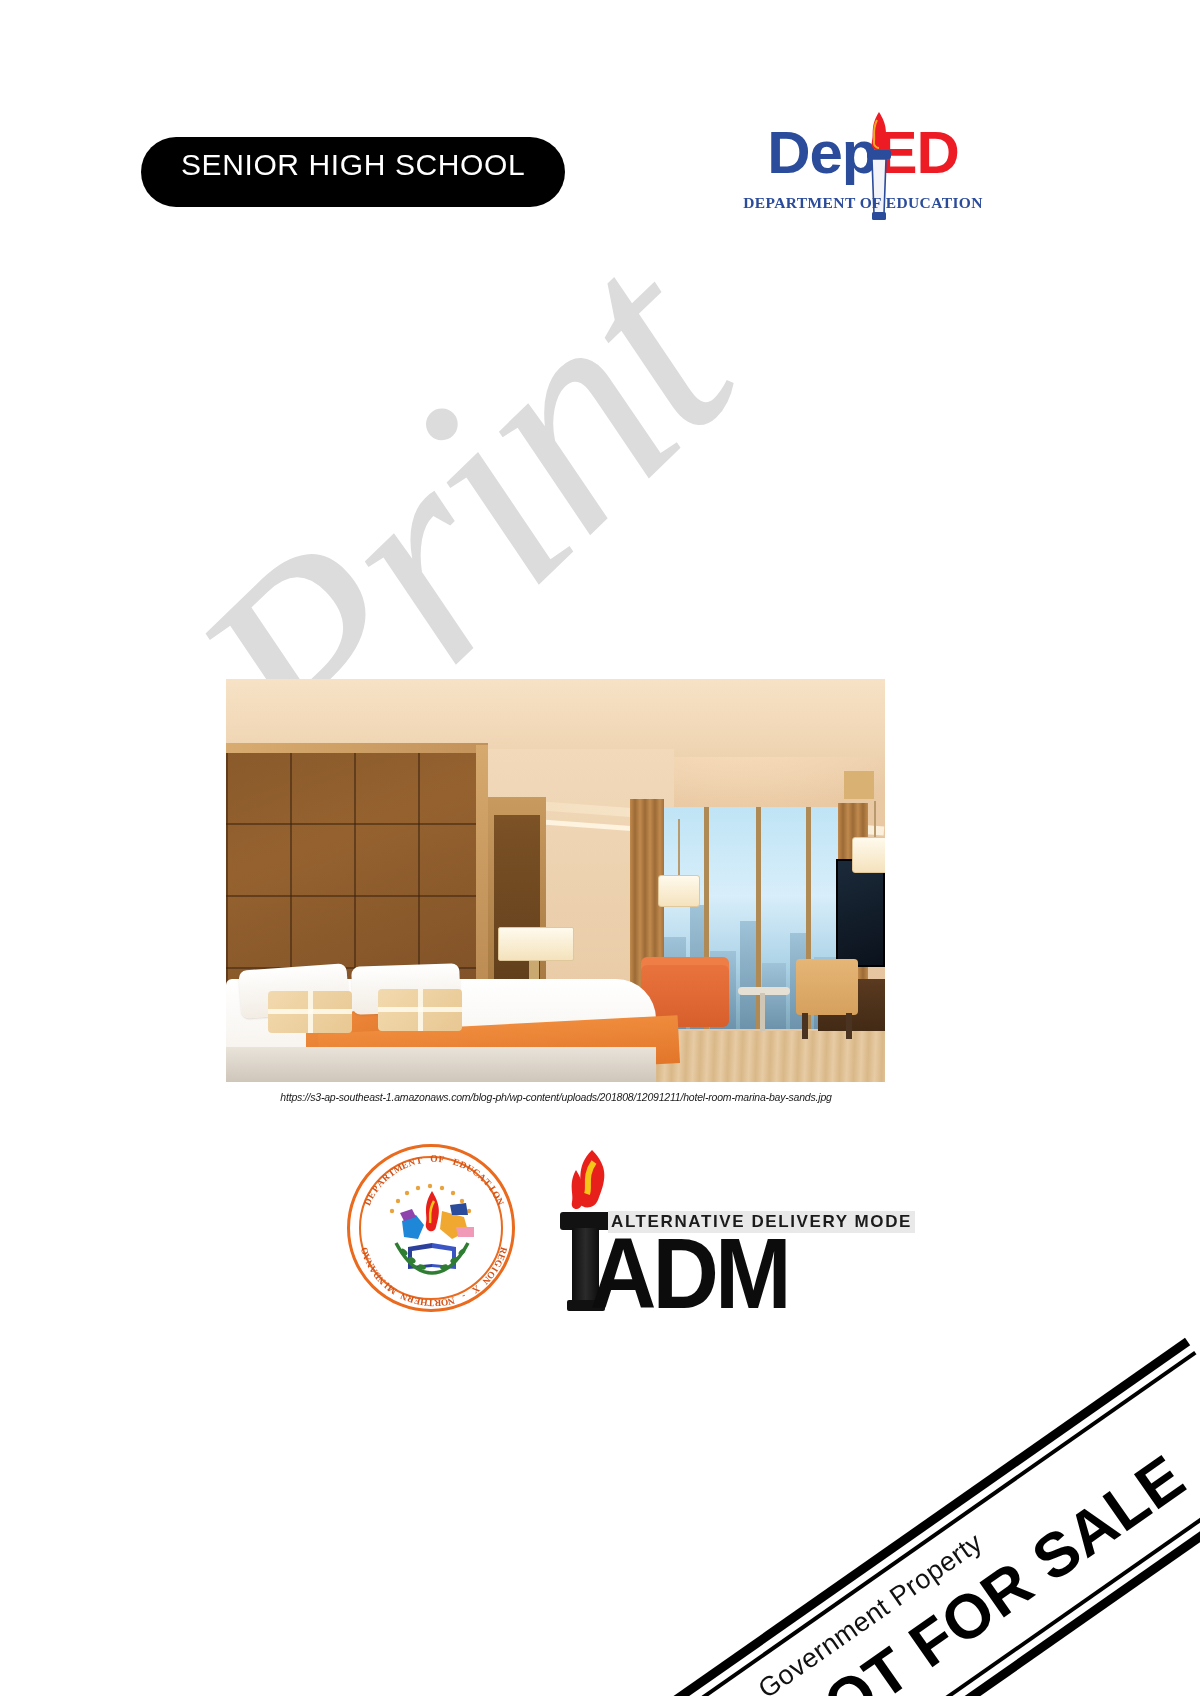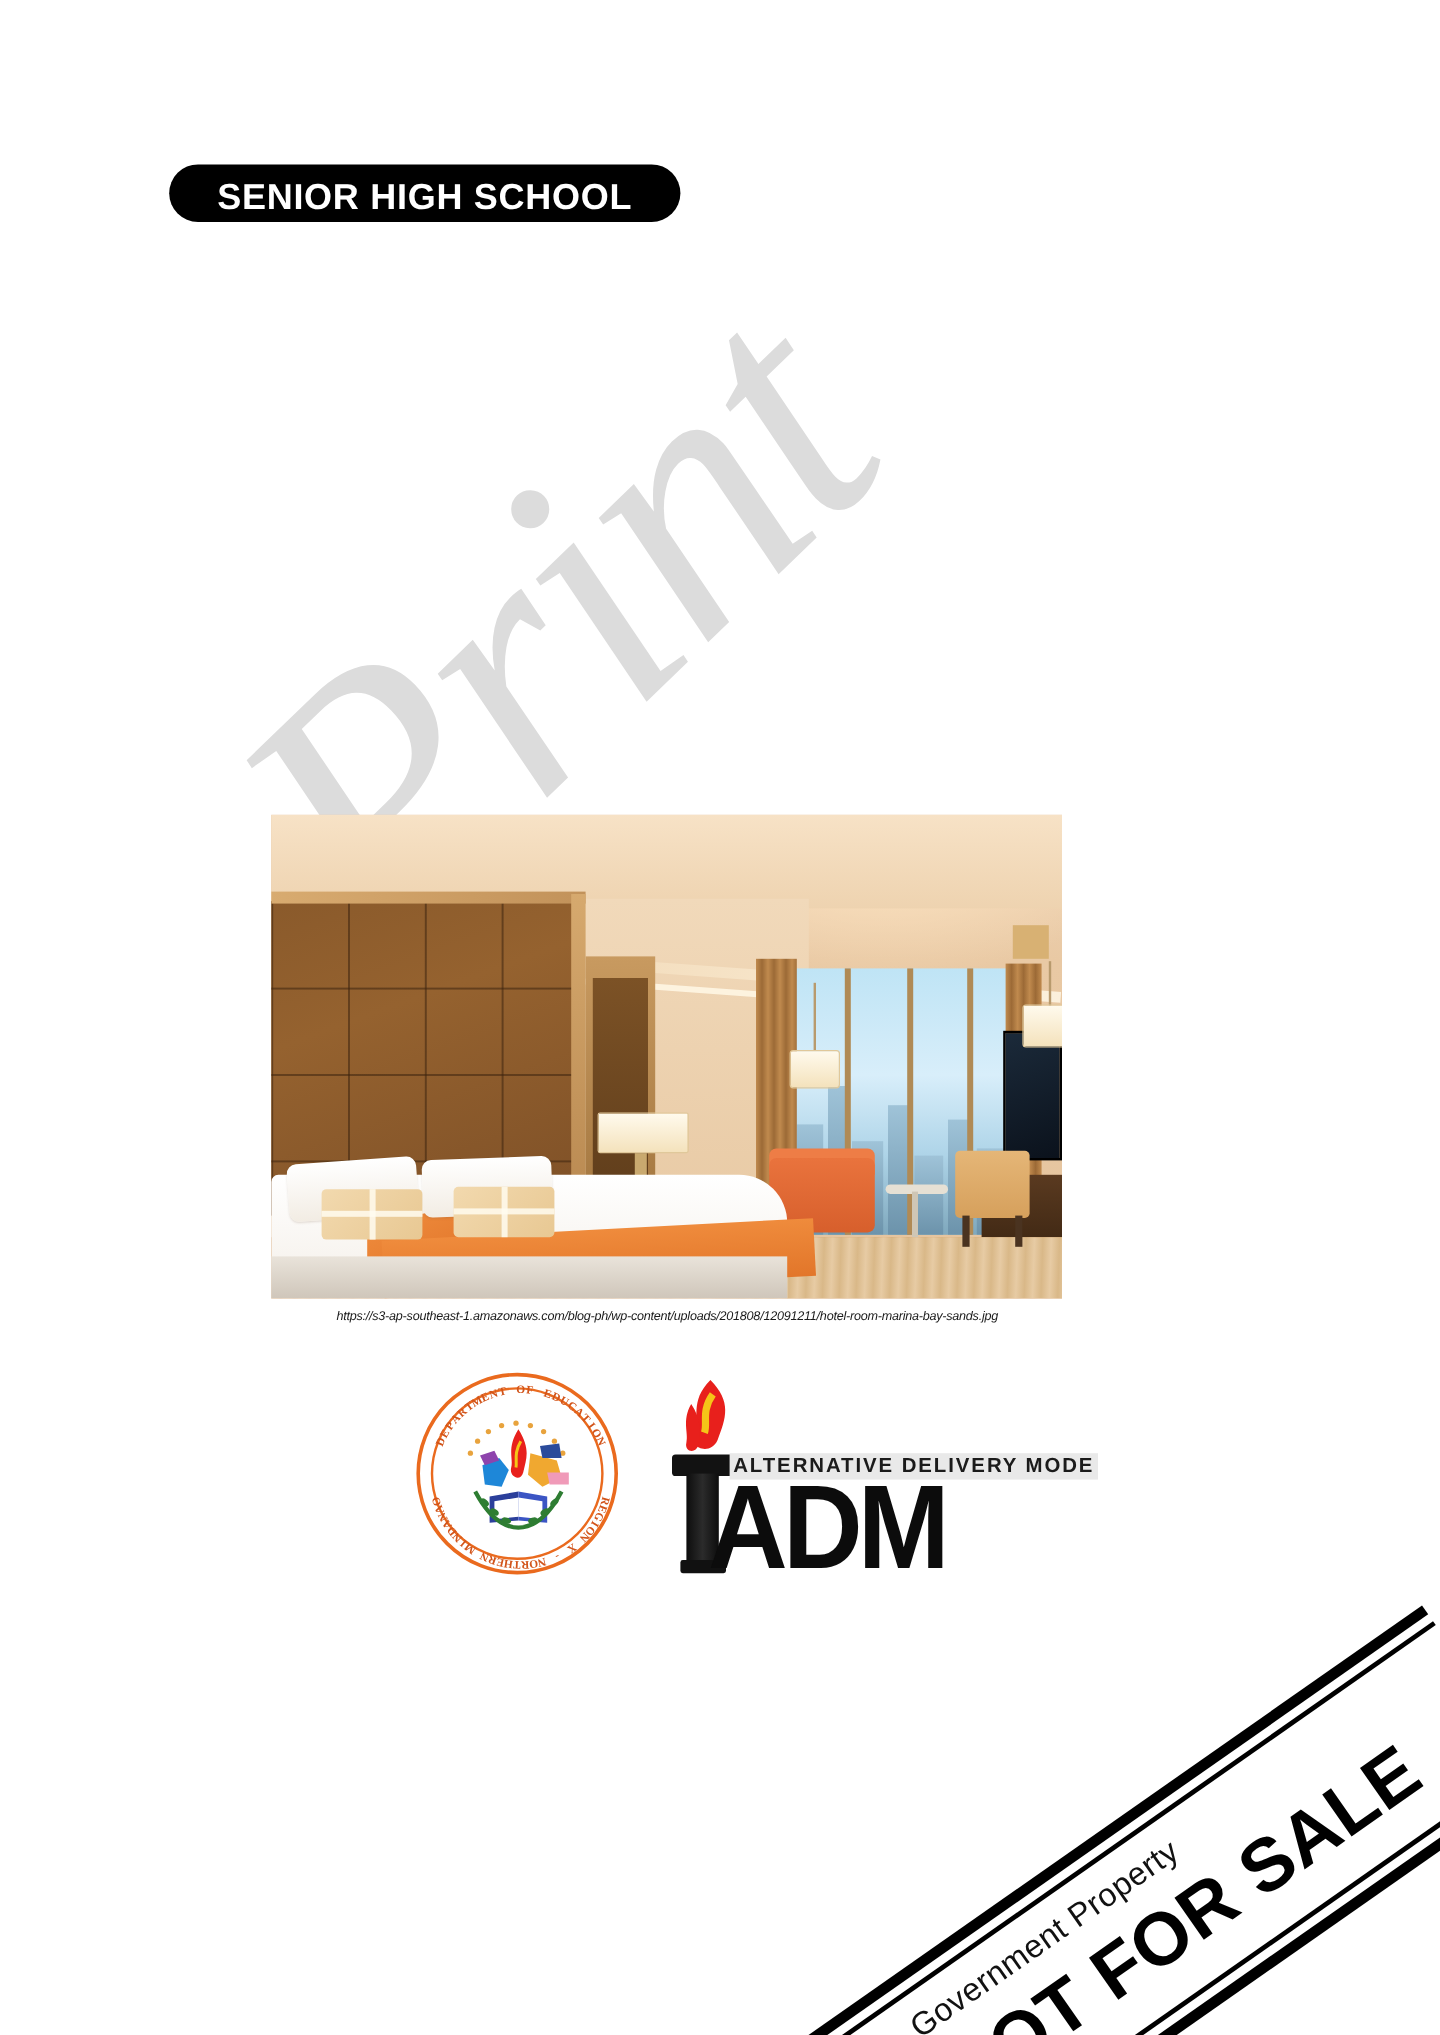--- a/index.html
+++ b/index.html
@@ -55,23 +55,23 @@
     z-index: 10;
   }
 
   #shs-pill {
     position: absolute;
     left: 141px;
     top: 137px;
     background: #000000;
     color: #ffffff;
     border-radius: 40px;
-    padding: 11px 40px 3px 40px;
+    padding: 11px 40px 25px 40px;
     font-size: 30px;
-    font-weight: bold;
+    font-weight: normal;
     letter-spacing: 0.6px;
     font-family: "Liberation Sans", sans-serif;
     white-space: nowrap;
   }
 
   
   #deped-logo {
     position: absolute;
     left: 718px;
     top: 104px;
@@ -511,20 +511,33 @@
 <div id="page">
 
   <div id="watermark">
     <div class="wm-text">Print</div>
   </div>
 
   <div id="header">
 
     <div id="shs-pill">SENIOR HIGH SCHOOL</div>
 
+    <div id="deped-logo">
+      <div id="deped-wordmark">
+        <span class="dep">Dep</span><span class="ed">ED</span>
+      </div>
+      <svg id="deped-torch" viewBox="0 0 38 112">
+        <path d="M19 2 C10 16 14 24 12 31 C10 38 16 41 19 41 C22 41 29 38 27 30 C25 22 28 16 19 2 Z" fill="#ed1c24"></path>
+        <path d="M17 10 C12 20 15 26 14 31 C13 36 17 38 19 38" fill="none" stroke="#f5a623" stroke-width="2"></path>
+        <rect x="7" y="40" width="24" height="9" rx="2" fill="#2b4b9b"></rect>
+        <path d="M12 49 L26 49 L24 104 L14 104 Z" fill="#f2f4fa" stroke="#2b4b9b" stroke-width="1.6"></path>
+        <rect x="12" y="102" width="14" height="8" rx="1.5" fill="#2b4b9b"></rect>
+      </svg>
+      <div id="deped-tagline">DEPARTMENT  OF  EDUCATION</div>
+    </div>
   </div>
 
 
   <div id="photo-frame">
     <div id="photo">
       <div id="ceiling" class="ph"></div>
       <div id="wall-back" class="ph"></div>
       <div id="cornice" class="ph"></div>
       <div id="cornice2" class="ph"></div>
 

